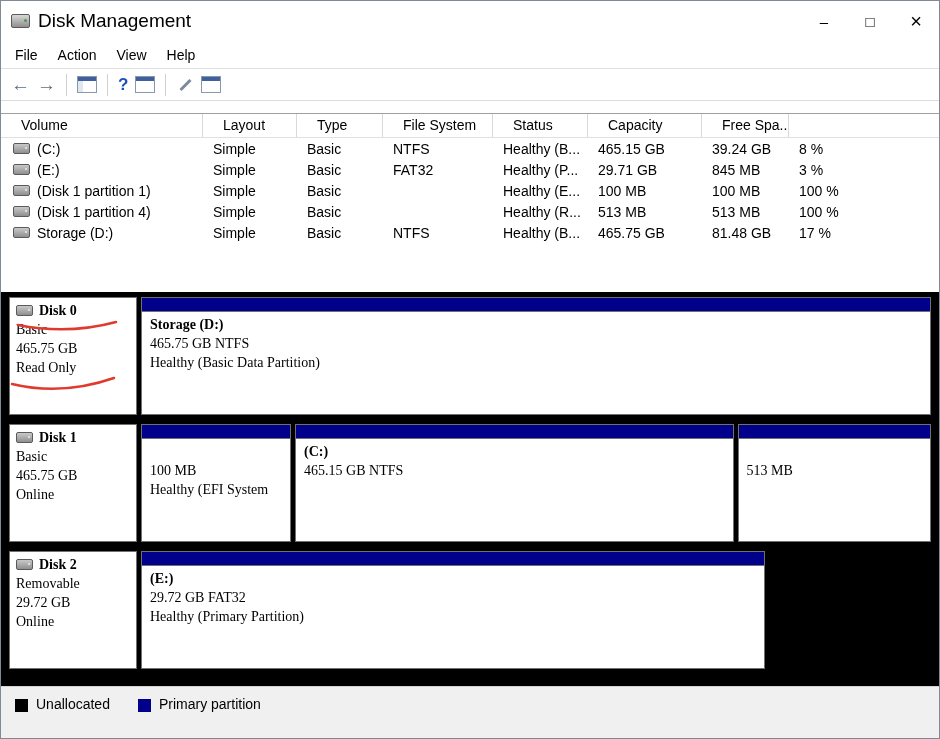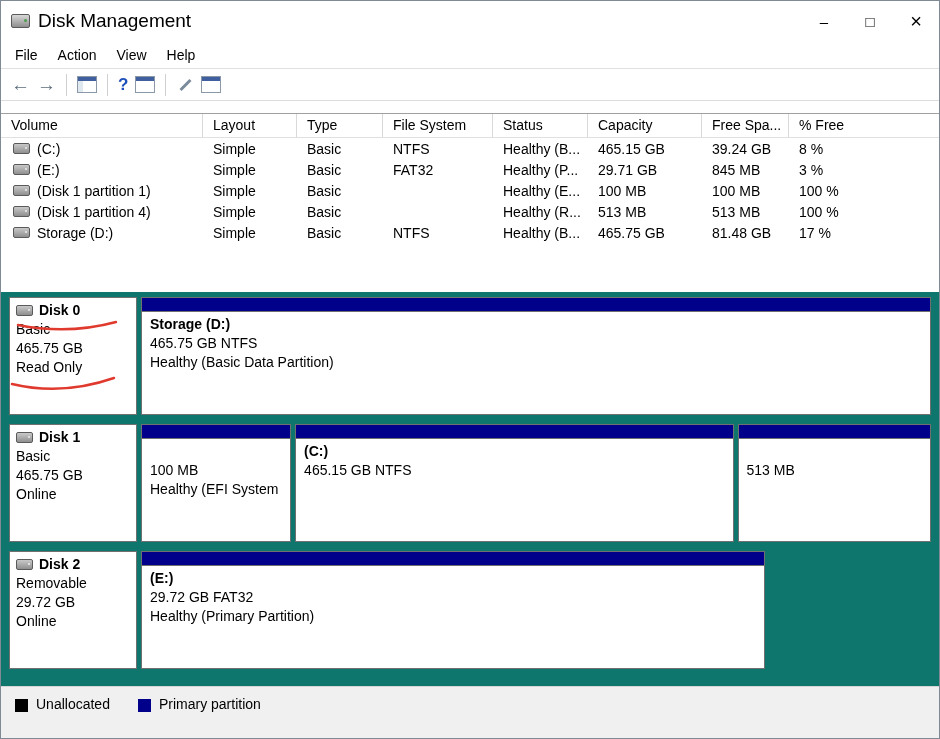--- a/index.html
+++ b/index.html
@@ -37,36 +37,36 @@
   .tb-help { color: #1d4fbb; font-weight: bold; font-size: 17px; }
   .tb-tool { width: 18px; height: 16px; position: relative; }
   .tb-tool::before { content: ""; position: absolute; left: 8px; top: 1px; width: 3px; height: 14px;
     background: #7a8a9a; transform: rotate(45deg); }
 
   .gap-strip { height: 12px; flex: none; background: #fff; }
 
   
   .volume-pane { height: 178px; flex: none; border-top: 1px solid #a0a0a0; background: #fff; overflow: hidden; }
   .vl-header { display: flex; height: 23px; align-items: center; border-bottom: 1px solid #e0e0e0; }
-  .vl-hcell { box-sizing: border-box; height: 23px; line-height: 23px; padding-left: 10px;
+  .vl-hcell { box-sizing: border-box; height: 23px; line-height: 23px; padding-left: 20px;
     border-right: 1px solid #d9d9d9; overflow: hidden; white-space: nowrap; }
   .vl-row { display: flex; height: 21px; align-items: center; }
   .vl-cell { box-sizing: border-box; padding-left: 10px; overflow: hidden; white-space: nowrap; }
   .c-volume { width: 202px; } .c-layout { width: 94px; } .c-type { width: 86px; }
   .c-fs { width: 110px; } .c-status { width: 95px; } .c-cap { width: 114px; }
   .c-free { width: 87px; } .c-pct { flex: 1; border-right: none; }
   .vl-cell.c-volume { display: flex; align-items: center; padding-left: 12px; }
   .drive-icon { display: inline-block; width: 15px; height: 9px; flex: none;
     background: linear-gradient(#c9c9c9, #8f8f8f); border: 1px solid #5a5a5a; border-radius: 2px;
     position: relative; margin-right: 7px; }
   .drive-icon::after { content: ""; position: absolute; right: 2px; top: 3px; width: 2px; height: 2px;
     background: #eeeeee; border-radius: 50%; }
 
   
-  .graph-pane { flex: 1; background: #0f766e; padding: 5px 8px 0 8px; overflow: hidden; }
+  .graph-pane { flex: 1; background: #000000; padding: 5px 8px 0 8px; overflow: hidden; font-family: Liberation Serif, serif; }
   .disk-row { display: flex; height: 118px; margin-bottom: 9px; }
   .disk-label { width: 128px; flex: none; box-sizing: border-box; border: 1px solid #707070;
     padding: 3px 6px; line-height: 19px; position: relative; background: #fff; }
   .disk-name { display: flex; align-items: center; font-weight: bold; }
   .disk-name .drive-icon { margin-right: 6px; }
   .disk-track { flex: 1; margin-left: 4px; display: flex; gap: 4px; }
   .partition { box-sizing: border-box; border: 1px solid #707070; background: #fff;
     display: flex; flex-direction: column; overflow: hidden; }
   .part-strip { height: 13px; flex: none; border-bottom: 1px solid #707070; }
   .part-body { padding: 3px 8px; line-height: 19px; white-space: nowrap; overflow: hidden; }
@@ -118,21 +118,20 @@
 
   <div class="volume-pane">
     <div class="vl-header">
       <div class="vl-hcell c-volume">Volume</div>
       <div class="vl-hcell c-layout">Layout</div>
       <div class="vl-hcell c-type">Type</div>
       <div class="vl-hcell c-fs">File System</div>
       <div class="vl-hcell c-status">Status</div>
       <div class="vl-hcell c-cap">Capacity</div>
       <div class="vl-hcell c-free">Free Spa...</div>
-      <div class="vl-hcell c-pct">% Free</div>
     </div>
 
     <div class="vl-row">
       <div class="vl-cell c-volume">
           <span class="drive-icon"></span>
           <span>(C:)</span>
         </div>
       <div class="vl-cell c-layout">Simple</div>
       <div class="vl-cell c-type">Basic</div>
       <div class="vl-cell c-fs">NTFS</div>

